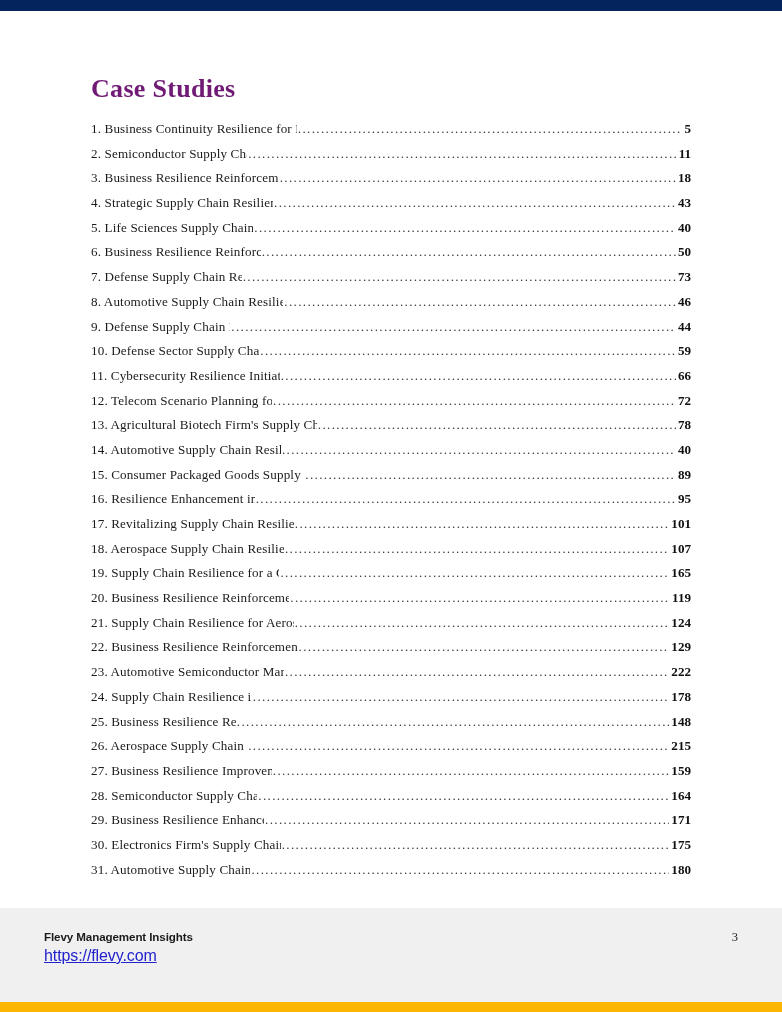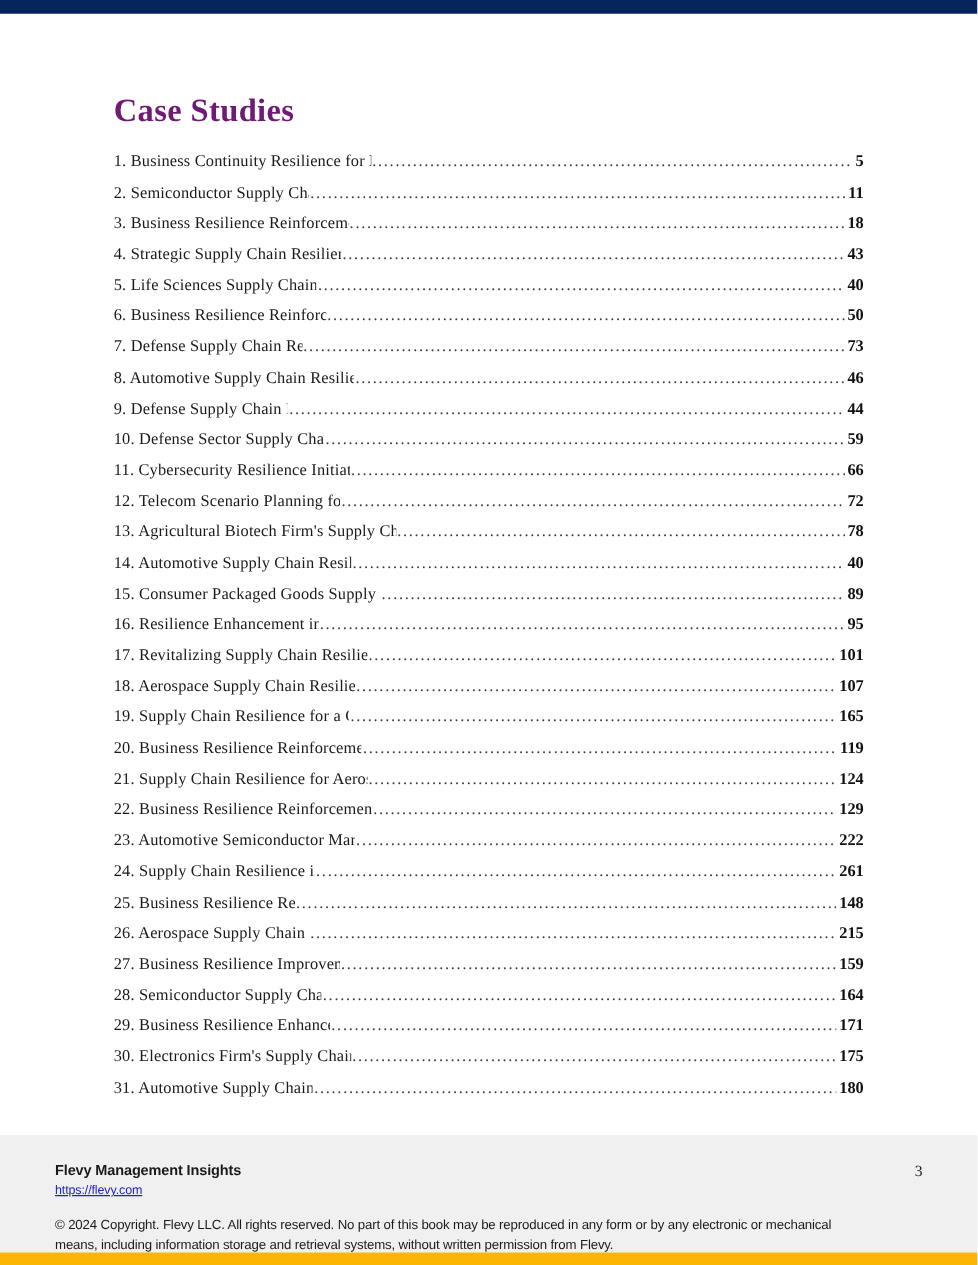--- a/index.html
+++ b/index.html
@@ -143,21 +143,21 @@
     font-weight: bold;
     color: #1a1a1a;
     letter-spacing: -0.1px;
   }
 
   .footer-url {
     position: absolute;
     left: 0;
     top: 27px;
     font-family: "Liberation Sans", sans-serif;
-    font-size: 10px;
+    font-size: 16px;
     color: #2222cc;
     text-decoration: underline;
     letter-spacing: -0.1px;
   }
 
   .footer-pageno {
     position: absolute;
     right: 0;
     top: 10px;
     font-family: "Liberation Serif", serif;
@@ -312,21 +312,21 @@
           <span class="toc-page">129</span>
         </li>
         <li class="toc-item">
           <span class="toc-label">23. Automotive Semiconductor Market Adaptation and Resilience Study</span>
           <span class="toc-leader"></span>
           <span class="toc-page">222</span>
         </li>
         <li class="toc-item">
           <span class="toc-label">24. Supply Chain Resilience in Semiconductor Industry</span>
           <span class="toc-leader"></span>
-          <span class="toc-page">261</span>
+          <span class="toc-page">178</span>
         </li>
         <li class="toc-item">
           <span class="toc-label">25. Business Resilience Reinforcement in Retail</span>
           <span class="toc-leader"></span>
           <span class="toc-page">148</span>
         </li>
         <li class="toc-item">
           <span class="toc-label">26. Aerospace Supply Chain Resilience Improvement</span>
           <span class="toc-leader"></span>
           <span class="toc-page">215</span>
@@ -358,19 +358,18 @@
         </li>
       </ul>
 
   </div>
 
   <div class="footer">
     <div class="footer-inner">
       <div class="footer-brand">Flevy Management Insights</div>
       <a class="footer-url" href="#">https://flevy.com</a>
       <div class="footer-pageno">3</div>
-      <div class="footer-copy">© 2024 Copyright. Flevy LLC. All rights reserved. No part of this book may be reproduced in any form or by any electronic or mechanical means, including information storage and retrieval systems, without written permission from Flevy.</div>
     </div>
   </div>
 
   <div class="bottom-bar"></div>
 
 </div>
 
 </body></html>

